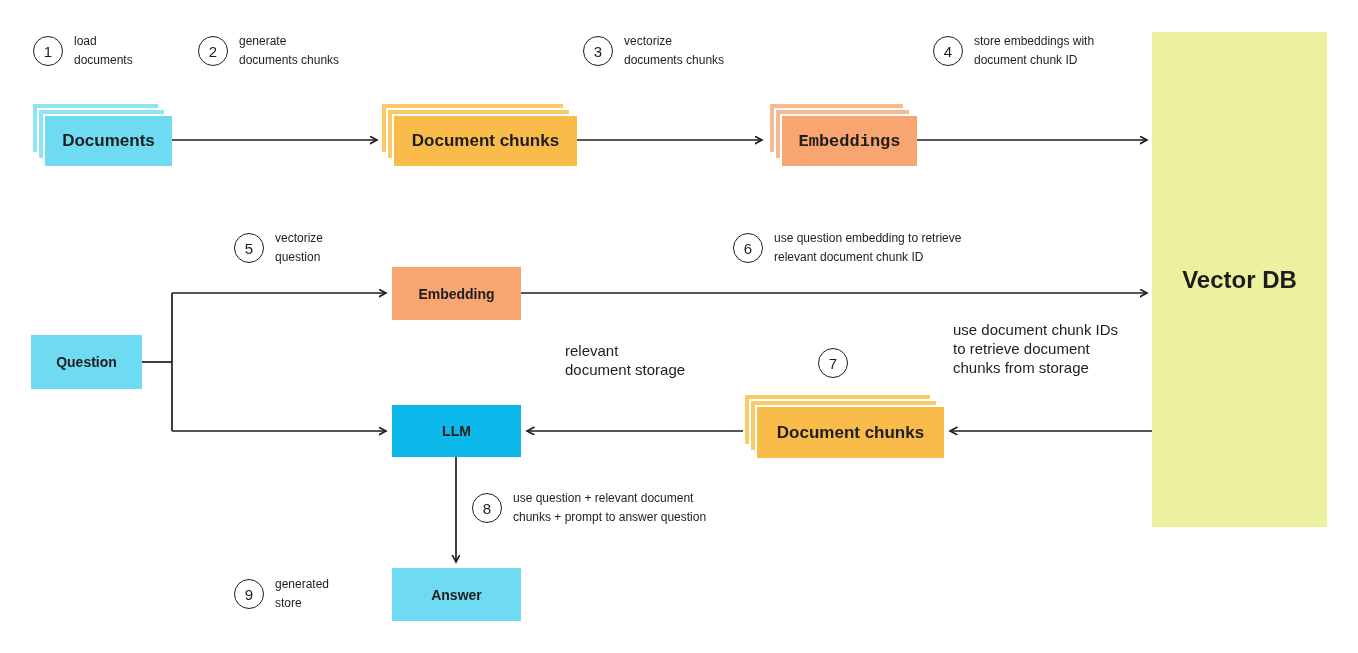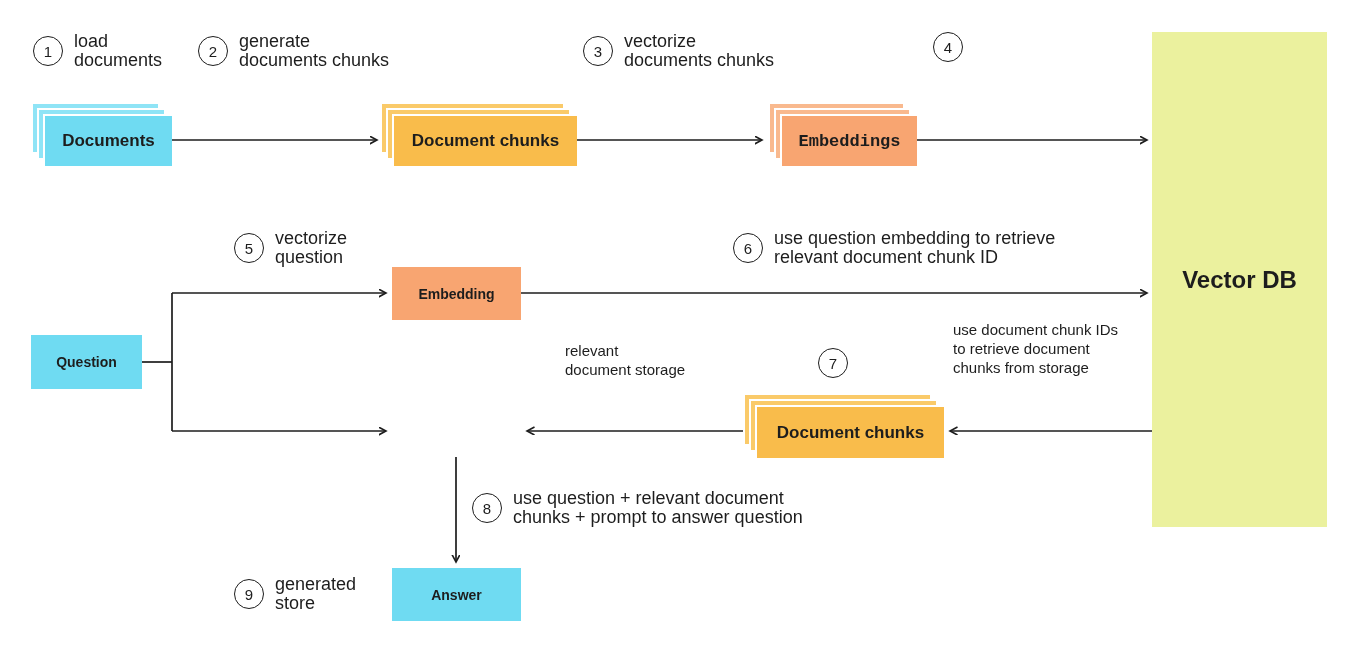--- a/index.html
+++ b/index.html
@@ -33,21 +33,21 @@
   .stack.amber .layer{background:var(--amber-light);}
   .stack.amber .front{background:var(--amber);}
   .stack.salmon .layer{background:var(--salmon-light);}
   .stack.salmon .front{background:var(--salmon);font-family:Liberation Mono, monospace;}
 
   
   .step{position:absolute;display:flex;align-items:center;gap:11px;}
   .circ{flex:0 0 auto;width:30px;height:30px;border:1.7px solid var(--ink);border-radius:50%;
         background:#fff;display:flex;align-items:center;justify-content:center;
         font-size:15px;color:var(--ink);}
-  .slabel{font-size:18px;line-height:19px;white-space:pre-line;color:var(--ink);}
+  .slabel{font-size:12px;line-height:19px;white-space:pre-line;color:var(--ink);}
   .note{position:absolute;font-size:15px;line-height:19px;white-space:pre-line;color:var(--ink);}
 </style>
 </head>
 <body>
 
 <div class="canvas">
 
   <svg class="arrows" viewBox="0 0 1358 653" xmlns="http://www.w3.org/2000/svg">
     <defs>
       <marker id="ah" markerWidth="11" markerHeight="11" refX="7.5" refY="4" orient="auto" markerUnits="userSpaceOnUse">
@@ -98,20 +98,23 @@
   </div>
 
   <div class="box salmon" style="left:392px;top:267px;width:129px;height:53px">
     <span>Embedding</span>
   </div>
 
   <div class="box cyan" style="left:31px;top:335px;width:111px;height:54px">
     <span>Question</span>
   </div>
 
+  <div class="box blue" style="left:392px;top:405px;width:129px;height:52px">
+    <span>LLM</span>
+  </div>
 
   <div class="stack amber" style="left:743px;top:393px;width:201px;height:65px">
     <div class="layer" style="left:0;top:0;width:189px;height:53px"></div>
     <div class="layer" style="left:6px;top:6px;width:189px;height:53px"></div>
     <div class="front" style="left:12px;top:12px;width:189px;height:53px">
       <span>Document chunks</span>
     </div>
   </div>
 
   <div class="box cyan" style="left:392px;top:568px;width:129px;height:53px">
@@ -128,20 +131,22 @@
     <span class="slabel">generate
 documents chunks</span>
   </div>
   <div class="step" style="left:583px;top:32px">
     <span class="circ">3</span>
     <span class="slabel">vectorize
 documents chunks</span>
   </div>
   <div class="step" style="left:933px;top:32px">
     <span class="circ">4</span>
+    <span class="slabel">store embeddings with
+document chunk ID</span>
   </div>
   <div class="step" style="left:234px;top:229px">
     <span class="circ">5</span>
     <span class="slabel">vectorize
 question</span>
   </div>
   <div class="step" style="left:733px;top:229px">
     <span class="circ">6</span>
     <span class="slabel">use question embedding to retrieve
 relevant document chunk ID</span>

